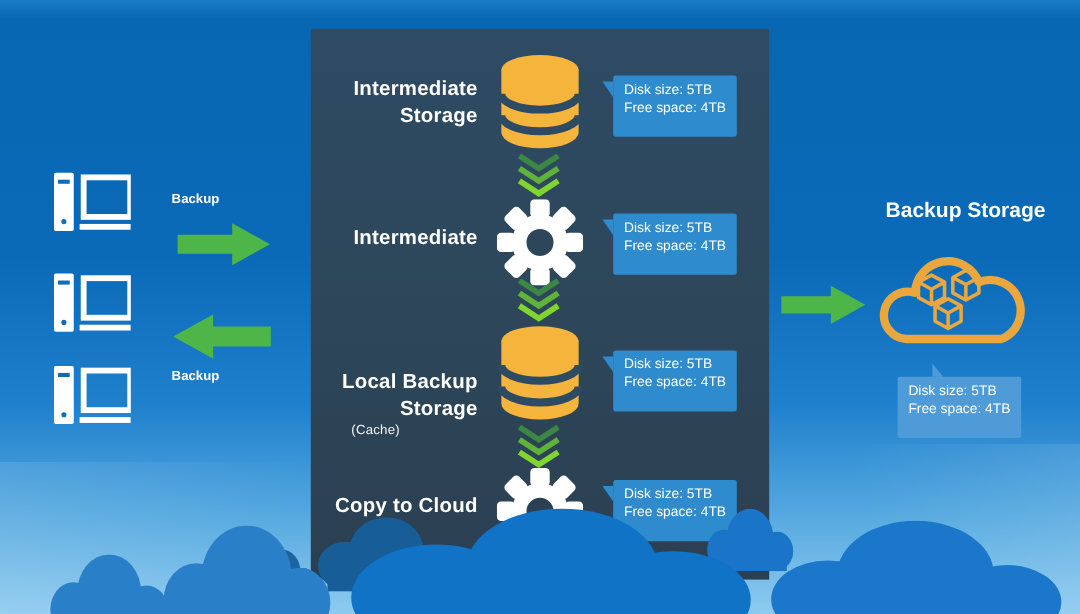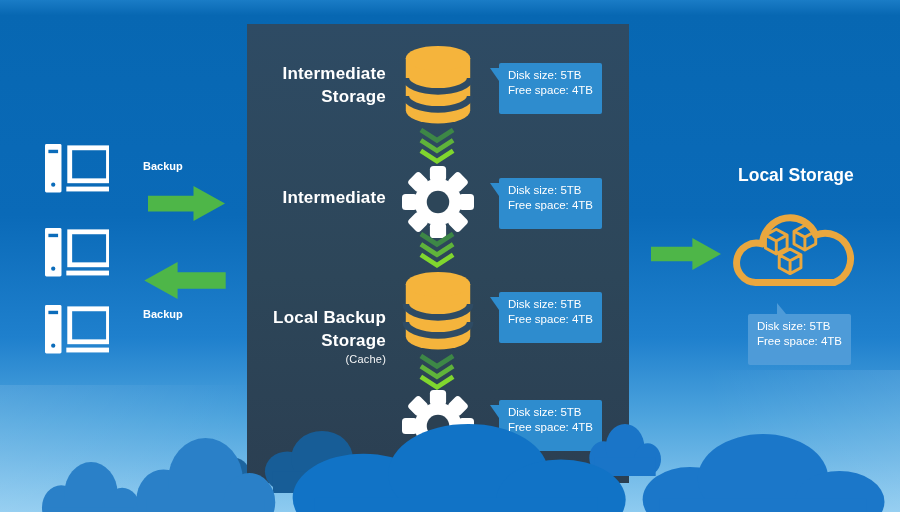--- a/index.html
+++ b/index.html
@@ -13,29 +13,29 @@
     background:linear-gradient(105deg,rgba(255,255,255,0.10) 0%,rgba(255,255,255,0) 55%);}
   .streak.s2{right:0;top:370px;width:320px;height:142px;
     background:linear-gradient(255deg,rgba(255,255,255,0.10) 0%,rgba(255,255,255,0) 55%);}
 
   
   .cloud{position:absolute;}
   .cloud svg{display:block;width:100%;height:100%;}
 
   
   .panel{
-    position:absolute;left:247px;top:24px;width:382px;height:459px;z-index:2;
+    position:absolute;left:259px;top:24px;width:382px;height:459px;z-index:2;
     background:linear-gradient(180deg,#2e4b64 0%,#2d4659 55%,#2b3f52 100%);
   }
   .stage-label{
     position:absolute;right:243px;width:170px;text-align:right;
     color:#fff;font-size:17px;font-weight:700;line-height:23px;letter-spacing:.2px;
   }
   .stage-label .line{display:block;}
-  .stage-label .sub{display:block;font-size:11px;font-weight:400;opacity:.95;line-height:15px;}
+  .stage-label .sub{display:block;font-size:11px;font-weight:400;opacity:.95;line-height:15px;text-align:center;}
   .stage-icon{position:absolute;left:155px;width:72px;}
   .stage-icon svg{display:block;width:100%;height:auto;}
   .chevron{position:absolute;left:171px;width:38px;height:40px;}
 
   
   .tooltip{
     position:absolute;background:#2e8cce;color:#fff;
     font-size:11.5px;line-height:15px;padding:5px 9px 16px 9px;border-radius:2px;
     white-space:nowrap;
   }
@@ -208,20 +208,23 @@
       <div>Free space: 4TB</div>
     </div>
     <div class="chevron" style="top:330px;">
       <svg viewBox="0 0 40 42" fill="none" stroke-width="5">
           <polyline points="3,2 20,13 37,2" stroke="#3d8746"></polyline>
           <polyline points="3,13 20,24 37,13" stroke="#5fb33a"></polyline>
           <polyline points="3,24 20,35 37,24" stroke="#80d62e"></polyline>
         </svg>
     </div>
 
+    <div class="stage-label" style="top:386px;">
+      <span class="line">Copy to Cloud</span>
+    </div>
     <div class="stage-icon" style="top:366px;">
       <svg viewBox="0 0 80 80">
           <g fill="#fff">
             <circle cx="40" cy="40" r="26"></circle>
             <rect x="31" y="0" width="18" height="17" rx="4" transform="rotate(0 40 40)"></rect>
             <rect x="31" y="0" width="18" height="17" rx="4" transform="rotate(45 40 40)"></rect>
             <rect x="31" y="0" width="18" height="17" rx="4" transform="rotate(90 40 40)"></rect>
             <rect x="31" y="0" width="18" height="17" rx="4" transform="rotate(135 40 40)"></rect>
             <rect x="31" y="0" width="18" height="17" rx="4" transform="rotate(180 40 40)"></rect>
             <rect x="31" y="0" width="18" height="17" rx="4" transform="rotate(225 40 40)"></rect>
@@ -231,21 +234,21 @@
           <circle cx="40" cy="40" r="12.5" fill="#2b4052"></circle>
         </svg>
     </div>
     <div class="tooltip" style="left:252px;top:376px;">
       <span class="tail-left"></span>
       <div>Disk size: 5TB</div>
       <div>Free space: 4TB</div>
     </div>
   </div>
 
-  <div class="right-heading">Local Storage</div>
+  <div class="right-heading">Backup Storage</div>
   <div class="arrow" style="left:651px;top:237px;width:70px;height:34px;">
     <svg viewBox="0 0 88 40">
         <polygon points="0,11 52,11 52,0 88,20 52,40 52,29 0,29" fill="#4eb648"></polygon>
       </svg>
   </div>
   <div class="cloud-icon">
     <svg viewBox="0 0 150 94">
       <path d="M114,84 L34,84 A20,20 0 1 1 41,45 A28,28 0 0 1 95,36 A24,24 0 1 1 114,84 Z" fill="none" stroke="#eaa73e" stroke-width="7" stroke-linejoin="round" stroke-linecap="round"></path>
       <g fill="none" stroke="#eaa73e" stroke-width="3" stroke-linejoin="round">
         <path d="M55,30 L66,36 V49 L55,55 L44,49 V36 Z M44,36 L55,42 L66,36 M55,42 V55"></path>

